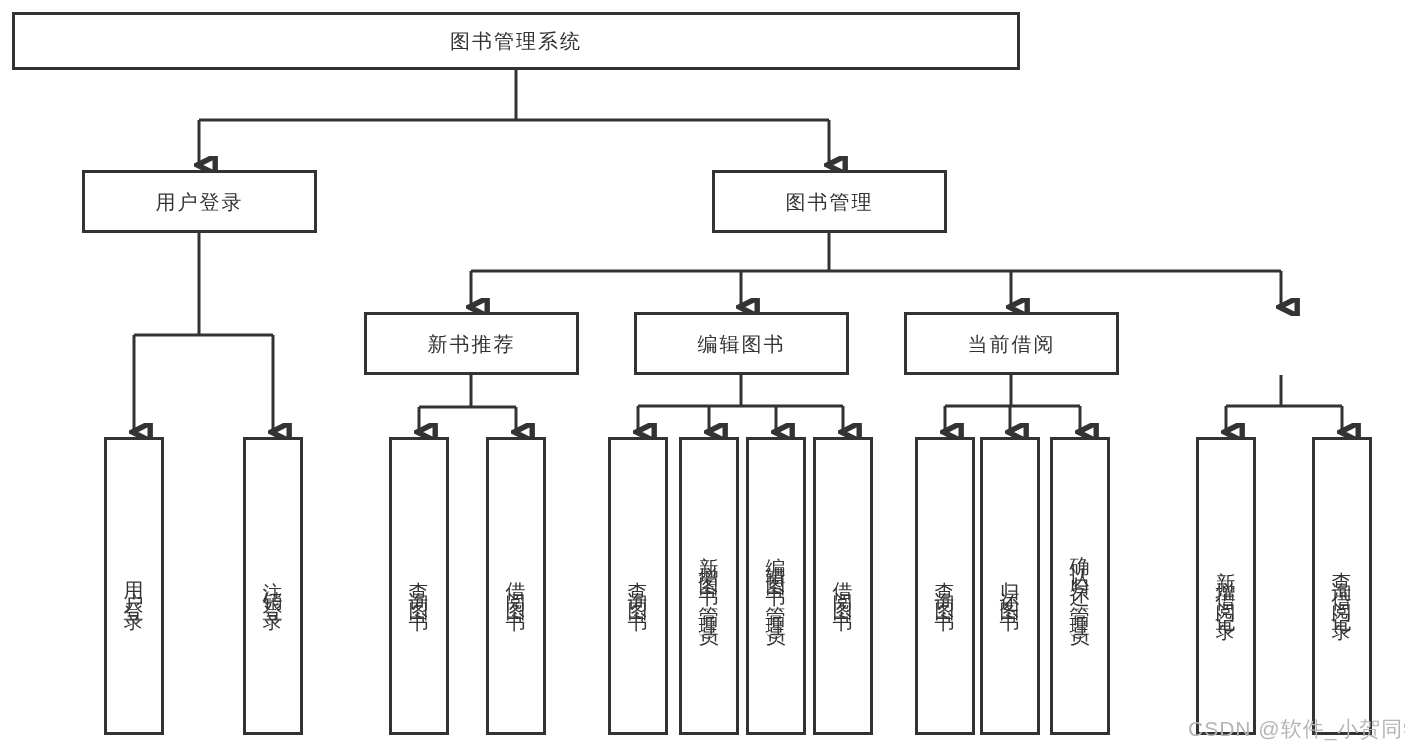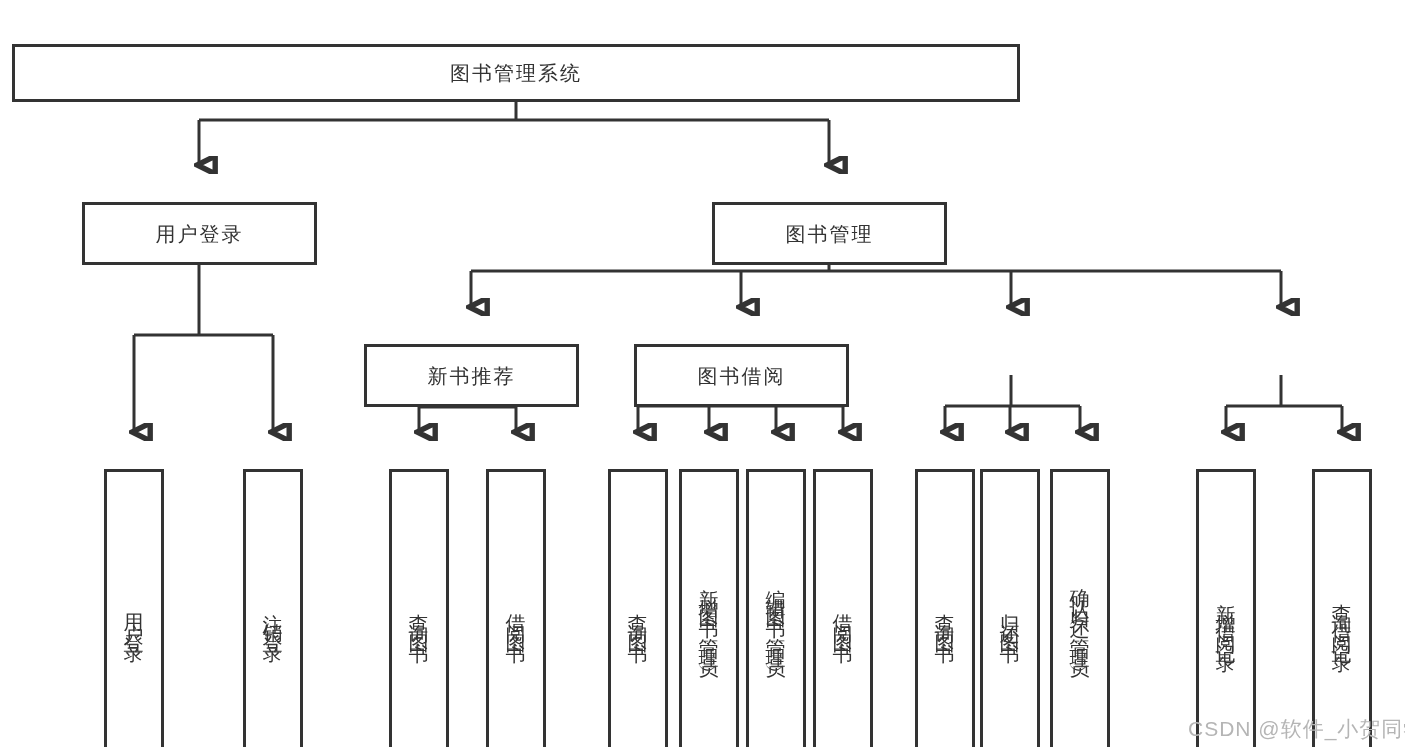--- a/index.html
+++ b/index.html
@@ -26,21 +26,20 @@
     position: absolute;
     box-sizing: border-box;
     background: #ffffff;
     border: 3px solid #333333;
     color: #333333;
     display: flex;
     align-items: center;
     justify-content: center;
     font-size: 20px;
     line-height: 1;
-    margin-top: 32px;
   }
   .hbox {
     letter-spacing: 2px;
   }
   .vbox {
     writing-mode: vertical-rl;
     letter-spacing: 10px;
     top: 437px;
     width: 60px;
     height: 298px;
@@ -152,21 +151,22 @@
       <path d="M1342 406 V432" marker-end="url(#arrow)"></path>
     </g>
   </svg>
 
   <div class="node hbox" id="n-root">图书管理系统</div>
 
   <div class="node hbox" id="n-login">用户登录</div>
   <div class="node hbox" id="n-mgmt">图书管理</div>
 
   <div class="node hbox lvl3" id="n-newbook">新书推荐</div>
-  <div class="node hbox lvl3" id="n-borrow">图书借阅</div>
+  <div class="node hbox lvl3" id="n-borrow">编辑图书</div>
+  <div class="node hbox lvl3" id="n-current">当前借阅</div>
 
   <div class="node vbox" id="n-login-user">用户登录</div>
   <div class="node vbox" id="n-login-out">注销登录</div>
 
   <div class="node vbox" id="n-nb-query">查询图书</div>
   <div class="node vbox" id="n-nb-borrow">借阅图书</div>
 
   <div class="node vbox" id="n-bw-query">查询图书</div>
   <div class="node vbox" id="n-bw-add">新增图书（管理员）</div>
   <div class="node vbox" id="n-bw-edit">编辑图书（管理员）</div>

